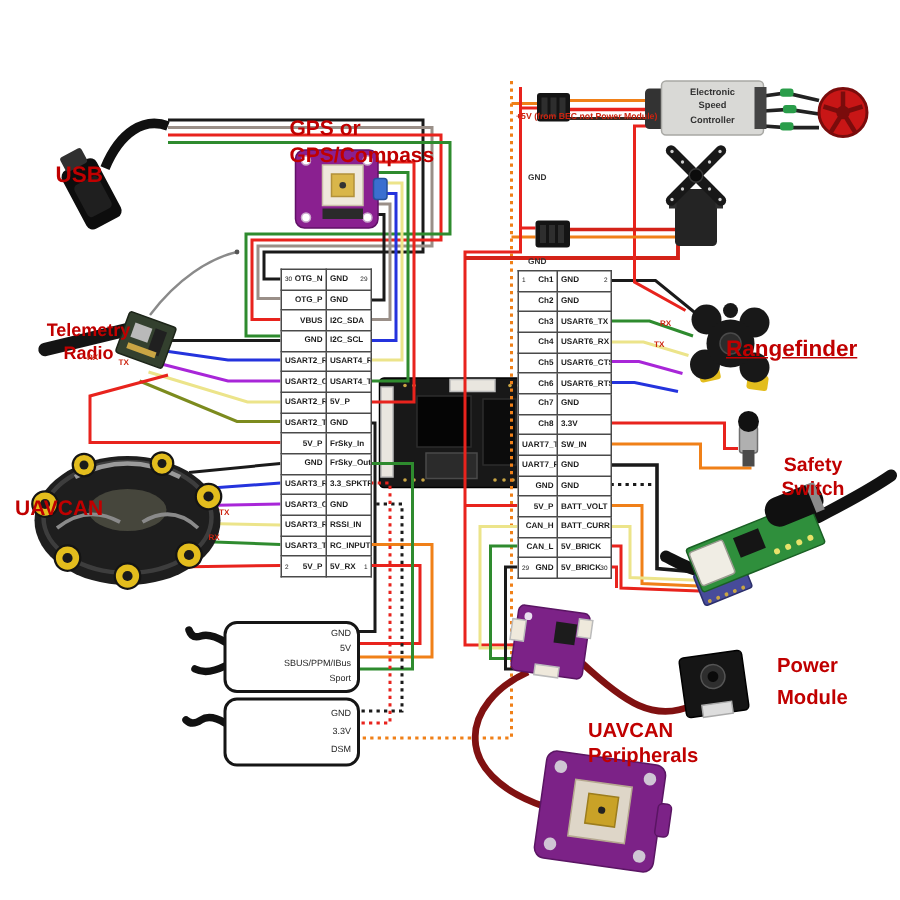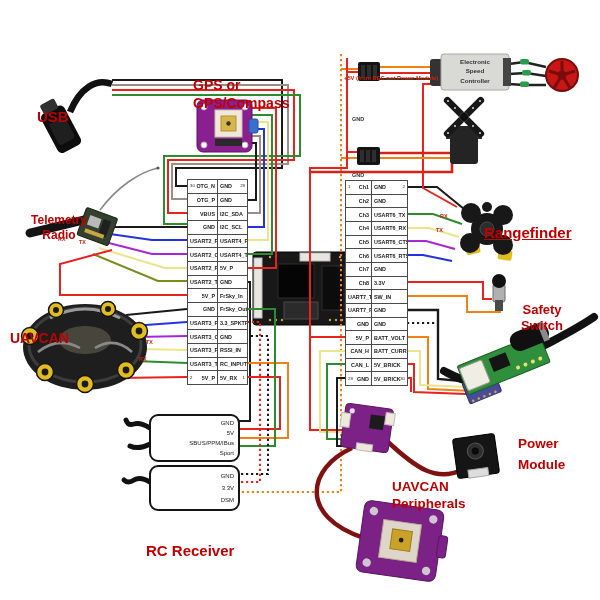--- a/index.html
+++ b/index.html
@@ -511,21 +511,20 @@
         <div>DSM</div>
       </div>
   </div>
 
   <div class="lbl" style="left:37px;top:76px;font-size:15px;text-align:center;">USB</div>
   <div class="lbl" style="left:193px;top:45px;font-size:14px;">GPS or
  GPS/Compass</div>
   <div class="lbl" style="left:28px;top:181px;font-size:12px;text-align:center;width:62px;">Telemetry
 Radio</div>
   <div class="lbl" style="left:10px;top:298px;font-size:14px;">UAVCAN</div>
-  <div class="lbl" style="left:146px;top:510px;font-size:15px;">RC Receiver</div>
   <div class="lbl" style="left:344px;top:43px;font-size:5.8px;color:#cc2410;">+5V (from BEC not Power Module)</div>
   <div class="esctext" style="left:441px;top:57px;width:68px;">Electronic
 Speed
 Controller</div>
   <div class="lbl blk" style="left:352px;top:84px;font-size:5.5px;">GND</div>
   <div class="lbl blk" style="left:352px;top:140px;font-size:5.5px;">GND</div>
   <div class="lbl" style="left:484px;top:192px;font-size:15px;text-decoration:underline;">Rangefinder</div>
   <div class="lbl" style="left:514px;top:270px;font-size:13px;text-align:center;width:56px;">Safety
 Switch</div>
   <div class="lbl" style="left:518px;top:402px;font-size:13.5px;text-align:left;width:62px;line-height:1.55;">Power

